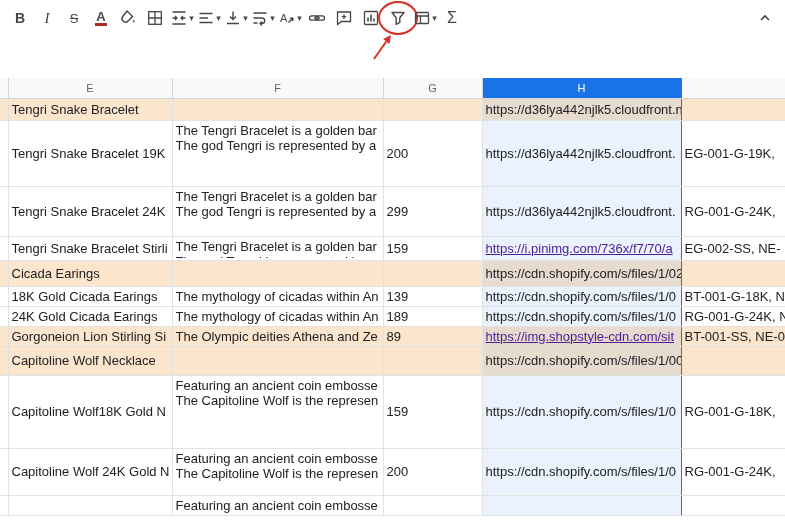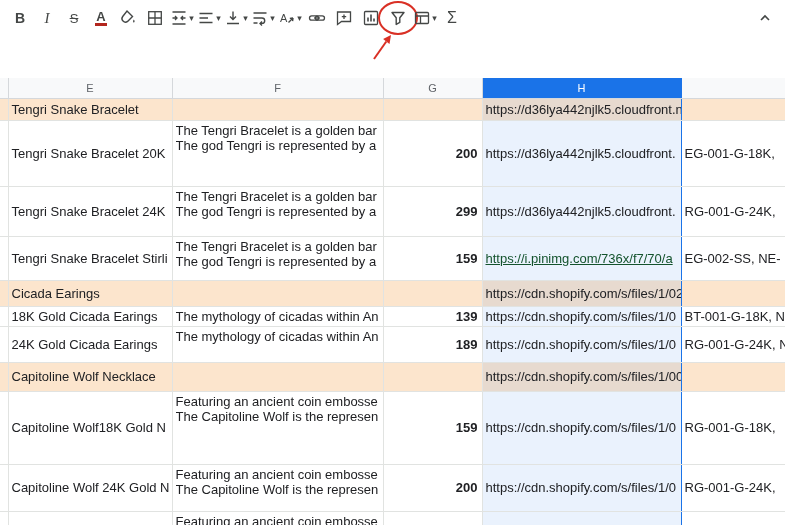--- a/index.html
+++ b/index.html
@@ -38,24 +38,24 @@
     border-left:1px solid #1a73e8; border-right:1px solid #1a73e8; }
   tr.fieldrow td { height:24px; border-bottom:3px solid #c4c7c5; background:#fff; }
   tr.orange { background:#fce5cd;padding-left:36px; }
   .colH { border-left:1px solid #1a73e8; border-right:1px solid #1a73e8;
     background:rgba(26,115,232,0.09); padding:0; position:relative; }
   .thumbHead { box-shadow: inset 0 0 0 2px #1a73e8; }
   .colF { position:relative; }
   .desc { position:absolute; left:3px; right:3px; top:2px; bottom:2px;
     display:flex; flex-direction:column; justify-content:flex-start; overflow:hidden; }
   .desc span { white-space:nowrap; }
-  .num { text-align:right; padding-right:4px;font-weight:bold; }
+  .num { padding-right:4px; }
   .thumb { white-space:nowrap; overflow:hidden; padding:0 3px; }
   .thumb.spill { overflow:visible; position:relative; z-index:3; }
-  .thumb.link { color:#14532d; text-decoration:underline; }
+  .thumb.link { color:#4c1d95; text-decoration:underline; }
 </style>
 </head>
 <body>
 
 <div class="toolbar">
   <span class="tbtn">
       <span class="glyph-b">B</span>
     </span>
   <span class="tbtn">
       <span class="glyph-i">I</span>
@@ -186,49 +186,49 @@
           <td class="colE">Tengri Snake Bracelet</td>
           <td class="colF"></td>
           <td class="colG num"></td>
           <td class="colH">
             <div class="thumb spill">https://d36lya442njlk5.cloudfront.net/catalog/produ</div>
           </td>
           <td class="colI"></td>
         </tr>
         <tr style="height: 66px;">
           <td></td>
-          <td class="colE">Tengri Snake Bracelet 20K</td>
+          <td class="colE">Tengri Snake Bracelet 19K</td>
           <td class="colF">
             <div class="desc">
               <span>The Tengri Bracelet is a golden bar</span>
               <span>The god Tengri is represented by a</span>
             </div>
           </td>
           <td class="colG num">200</td>
           <td class="colH">
             <div class="thumb">https://d36lya442njlk5.cloudfront.</div>
           </td>
-          <td class="colI">EG-001-G-18K,</td>
+          <td class="colI">EG-001-G-19K,</td>
         </tr>
         <tr style="height: 50px;">
           <td></td>
           <td class="colE">Tengri Snake Bracelet 24K</td>
           <td class="colF">
             <div class="desc">
               <span>The Tengri Bracelet is a golden bar</span>
               <span>The god Tengri is represented by a</span>
             </div>
           </td>
           <td class="colG num">299</td>
           <td class="colH">
             <div class="thumb">https://d36lya442njlk5.cloudfront.</div>
           </td>
           <td class="colI">RG-001-G-24K,</td>
         </tr>
-        <tr style="height: 44px;">
+        <tr style="height: 24px;">
           <td></td>
           <td class="colE">Tengri Snake Bracelet Stirli</td>
           <td class="colF">
             <div class="desc">
               <span>The Tengri Bracelet is a golden bar</span>
               <span>The god Tengri is represented by a</span>
             </div>
           </td>
           <td class="colG num">159</td>
           <td class="colH">
@@ -253,33 +253,47 @@
             <div class="desc">
               <span>The mythology of cicadas within An</span>
             </div>
           </td>
           <td class="colG num">139</td>
           <td class="colH">
             <div class="thumb">https://cdn.shopify.com/s/files/1/0</div>
           </td>
           <td class="colI">BT-001-G-18K, N</td>
         </tr>
-        <tr style="height: 36px;">
+        <tr style="height: 20px;">
           <td></td>
           <td class="colE">24K Gold Cicada Earings</td>
           <td class="colF">
             <div class="desc">
               <span>The mythology of cicadas within An</span>
             </div>
           </td>
           <td class="colG num">189</td>
           <td class="colH">
             <div class="thumb">https://cdn.shopify.com/s/files/1/0</div>
           </td>
           <td class="colI">RG-001-G-24K, N</td>
+        </tr>
+        <tr class="orange" style="height: 20px;">
+          <td></td>
+          <td class="colE">Gorgoneion Lion Stirling Si</td>
+          <td class="colF">
+            <div class="desc">
+              <span>The Olympic deities Athena and Ze</span>
+            </div>
+          </td>
+          <td class="colG num">89</td>
+          <td class="colH">
+            <div class="thumb link">https://img.shopstyle-cdn.com/sit</div>
+          </td>
+          <td class="colI">BT-001-SS, NE-0</td>
         </tr>
         <tr class="orange" style="height: 29px;">
           <td></td>
           <td class="colE">Capitoline Wolf Necklace</td>
           <td class="colF"></td>
           <td class="colG num"></td>
           <td class="colH">
             <div class="thumb spill">https://cdn.shopify.com/s/files/1/0052/5343/1409/p</div>
           </td>
           <td class="colI"></td>

